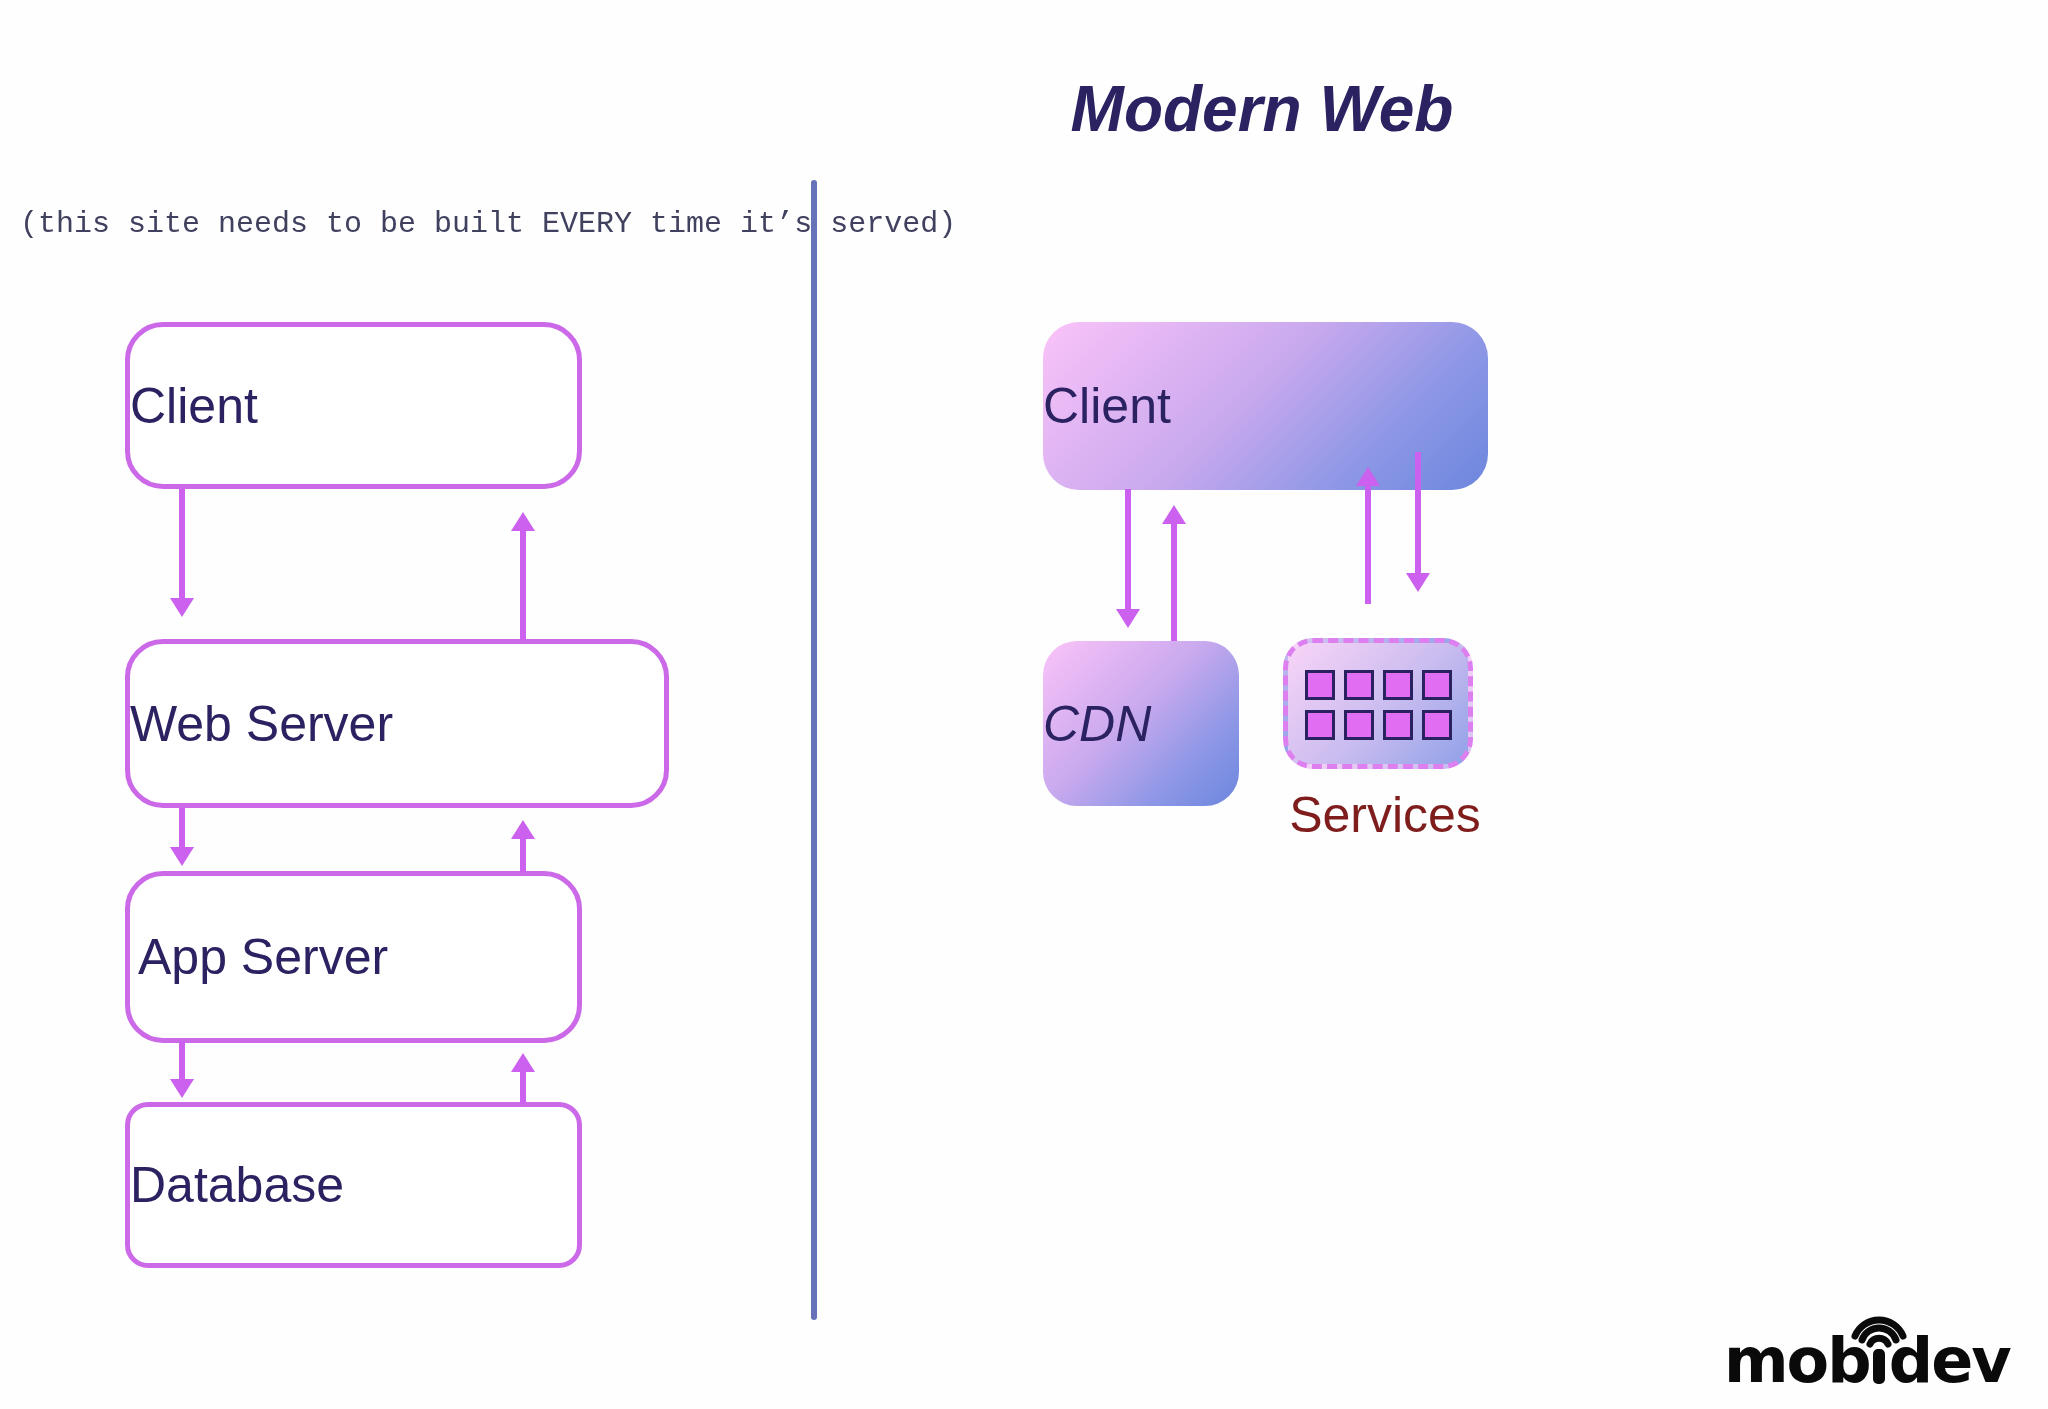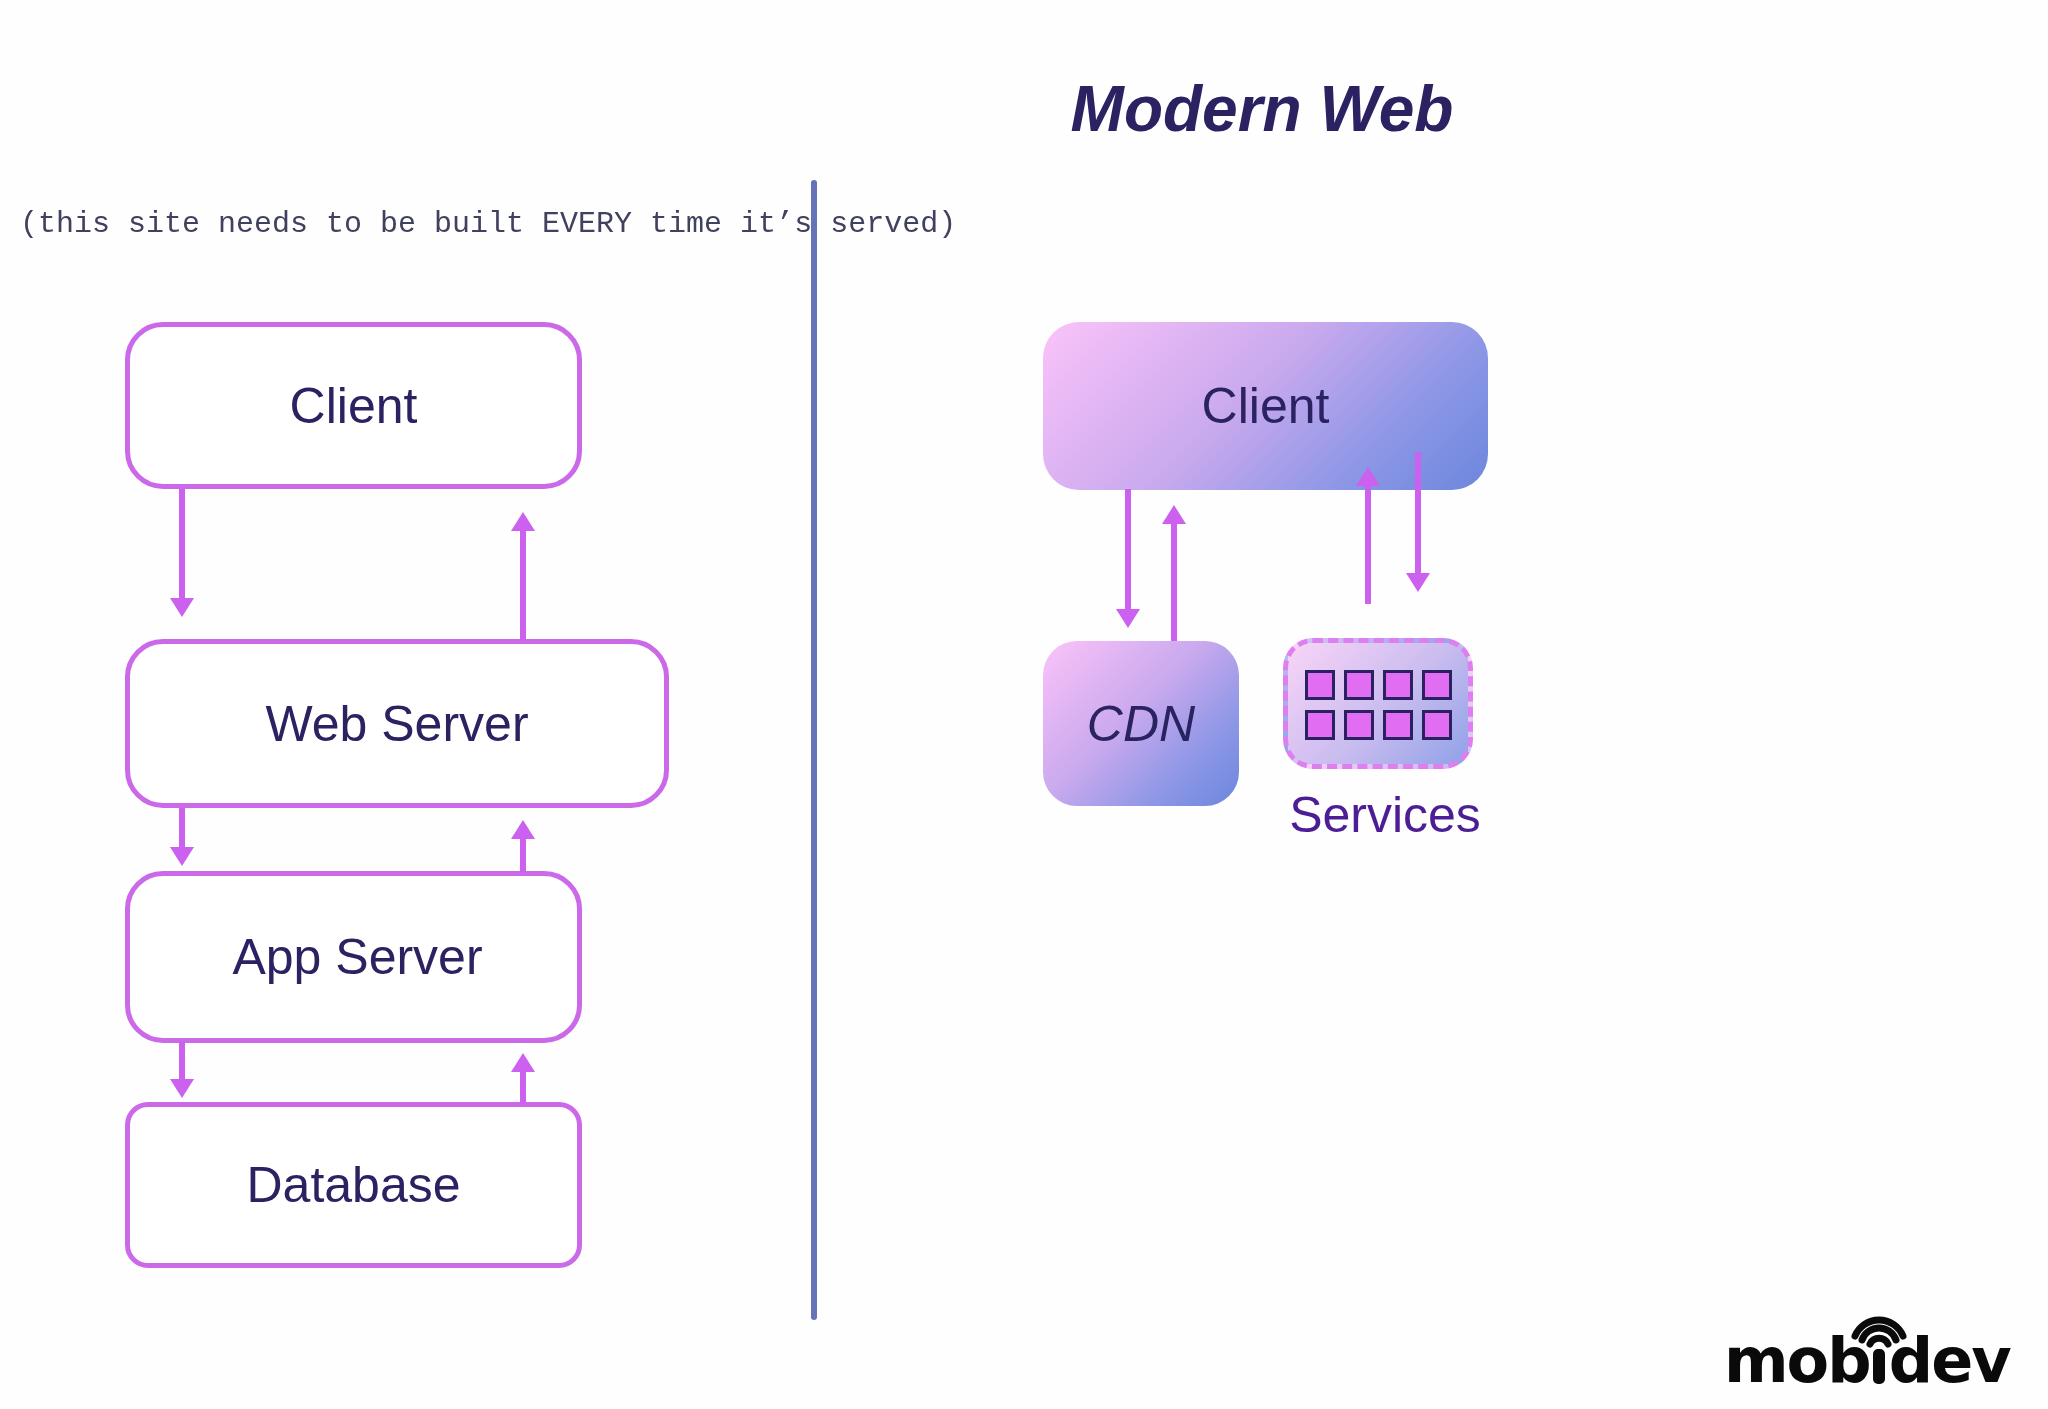--- a/index.html
+++ b/index.html
@@ -21,21 +21,21 @@
     position:absolute;
     font-size:30px;font-weight:400;
     color:#40405f;
     white-space:nowrap;
   }
   
   .node{
     position:absolute;
     box-sizing:border-box;
     border-radius:38px;
-    display:flex;align-items:center;justify-content:center;
+    display:flex;align-items:center;
     font-size:50px;color:#2b2262;
   }
   .node.outline{
     background:#ffffff;
     border:5px solid #cb69e8;
   }
   .node.gradient{
     background:linear-gradient(135deg,#fbc3f9 0%,#c9a9ee 45%,#8d97e6 75%,#6c86dd 100%);
     border:none;
   }
@@ -75,21 +75,21 @@
     justify-content:center;
   }
   .tile{
     box-sizing:border-box;
     width:30px;height:30px;
     background:#e16ef2;
     border:3px solid #2a2160;
   }
   .services-label{
     position:absolute;
-    font-size:50px;color:#4c1d95;
+    font-size:50px;color:#7f1d1d;
     text-align:center;
   }
   
   .logo{
     position:absolute;
     left:1724px;top:1330px;
     font-family:"DejaVu Sans", sans-serif;
     font-size:62px;font-weight:800;
     color:#0a0a0a;
     line-height:1;

